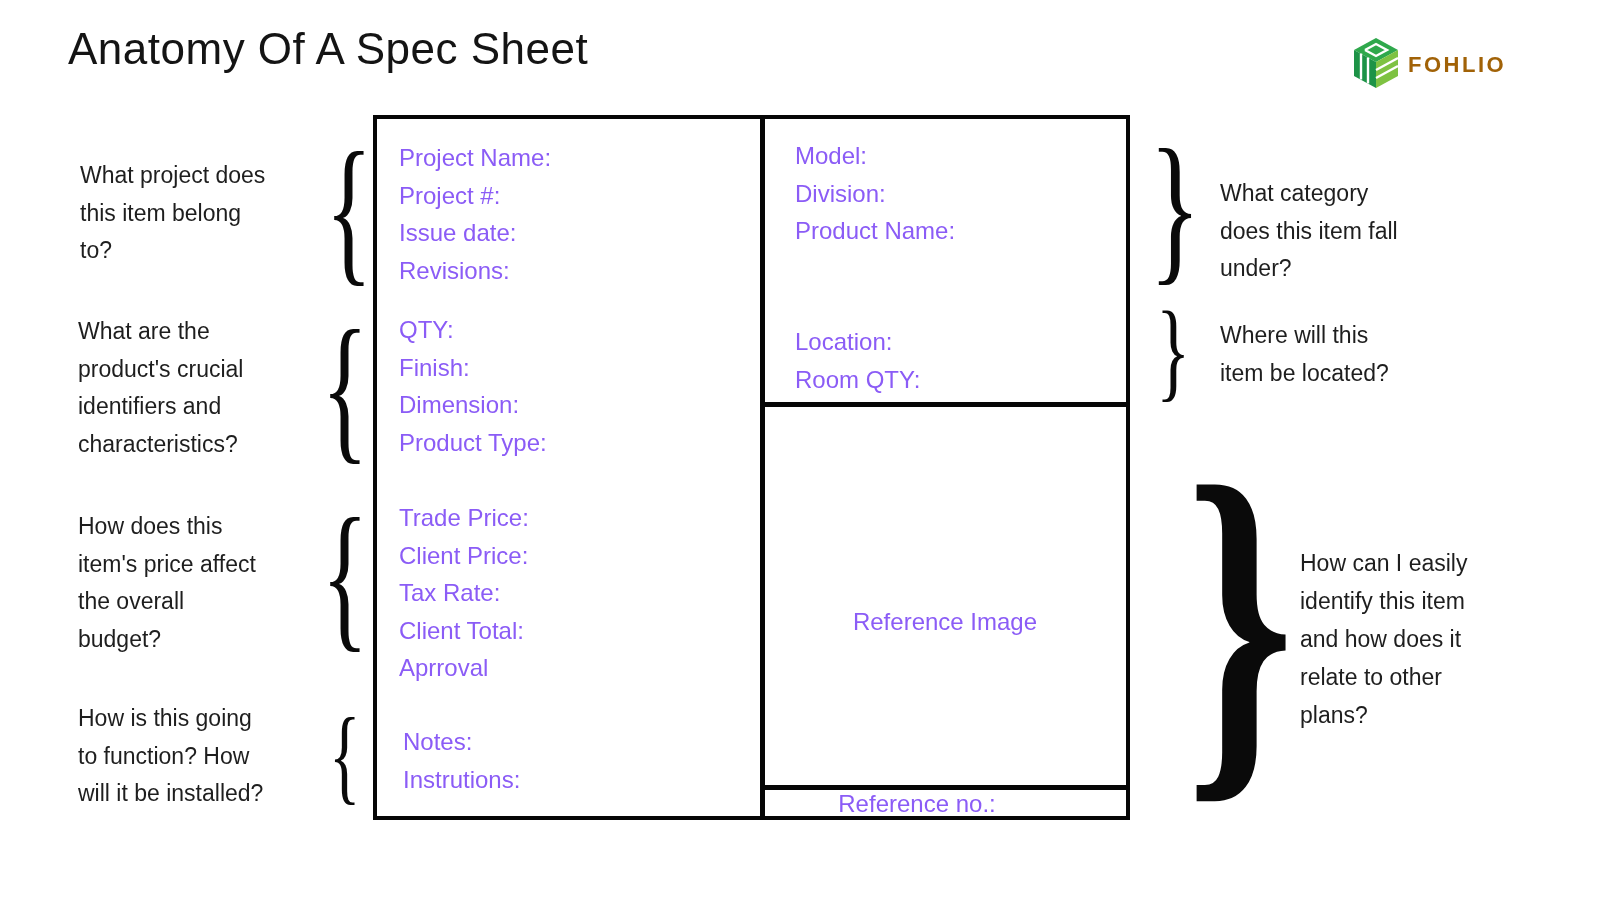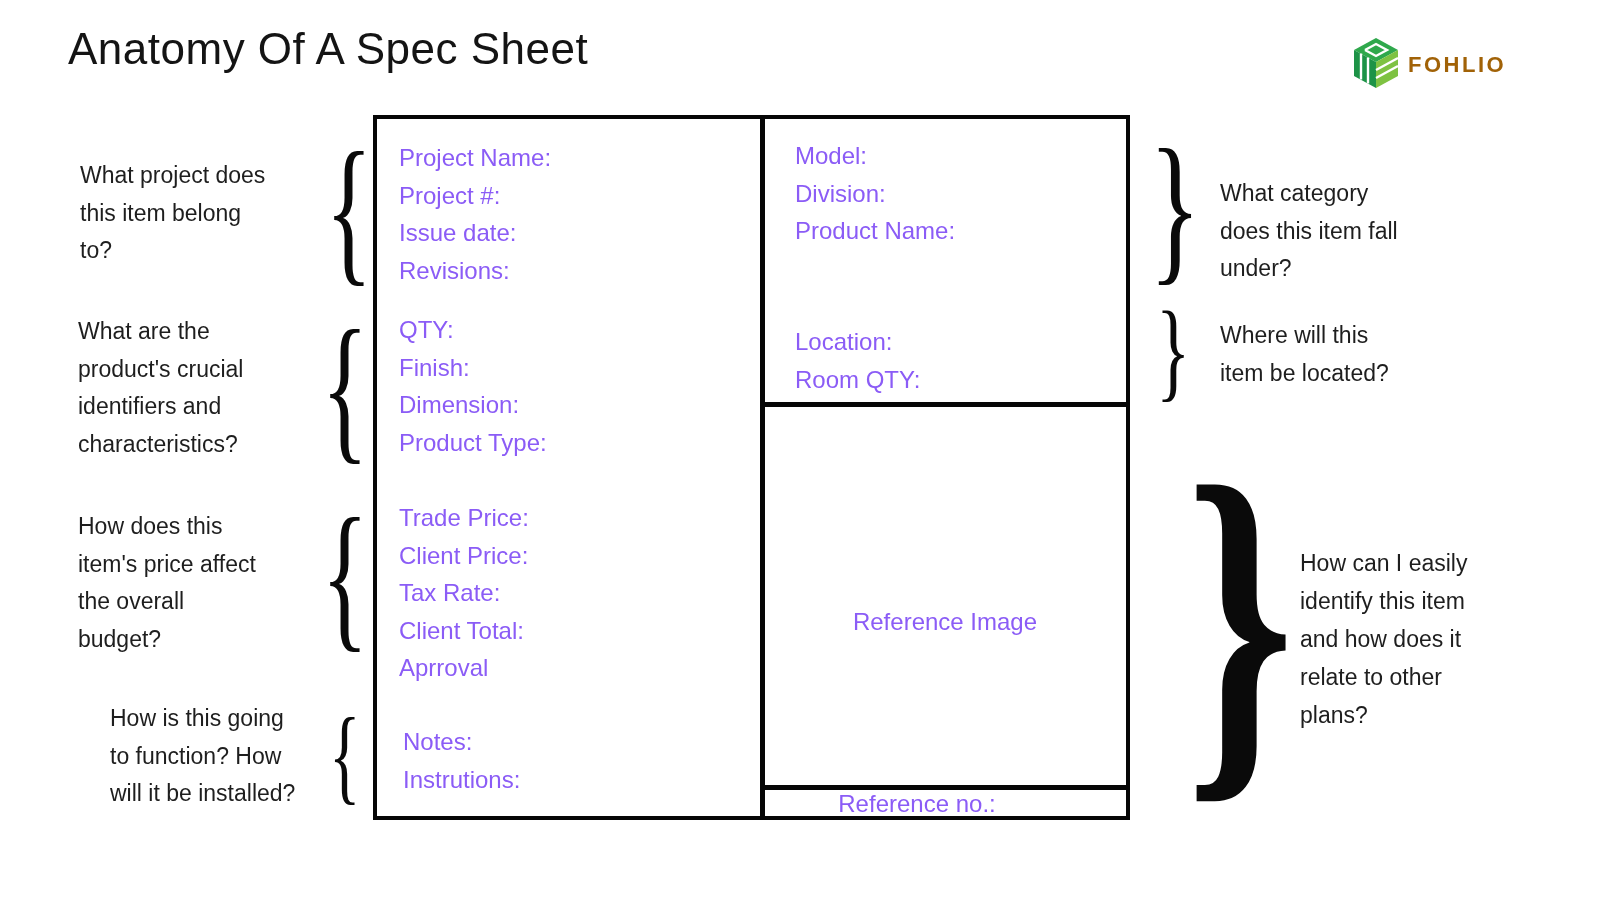--- a/index.html
+++ b/index.html
@@ -99,21 +99,21 @@
     <div>characteristics?</div>
   </div>
 
   <div class="note" style="left:78px;top:500px;margin-top:8px;">
     <div>How does this</div>
     <div>item's price affect</div>
     <div>the overall</div>
     <div>budget?</div>
   </div>
 
-  <div class="note" style="left:78px;top:700px;margin-left:32px;">
+  <div class="note" style="left:78px;top:700px;">
     <div>How is this going</div>
     <div>to function? How</div>
     <div>will it be installed?</div>
   </div>
 
   <div class="note" style="left:1220px;top:175px;">
     <div>What category</div>
     <div>does this item fall</div>
     <div>under?</div>
   </div>

